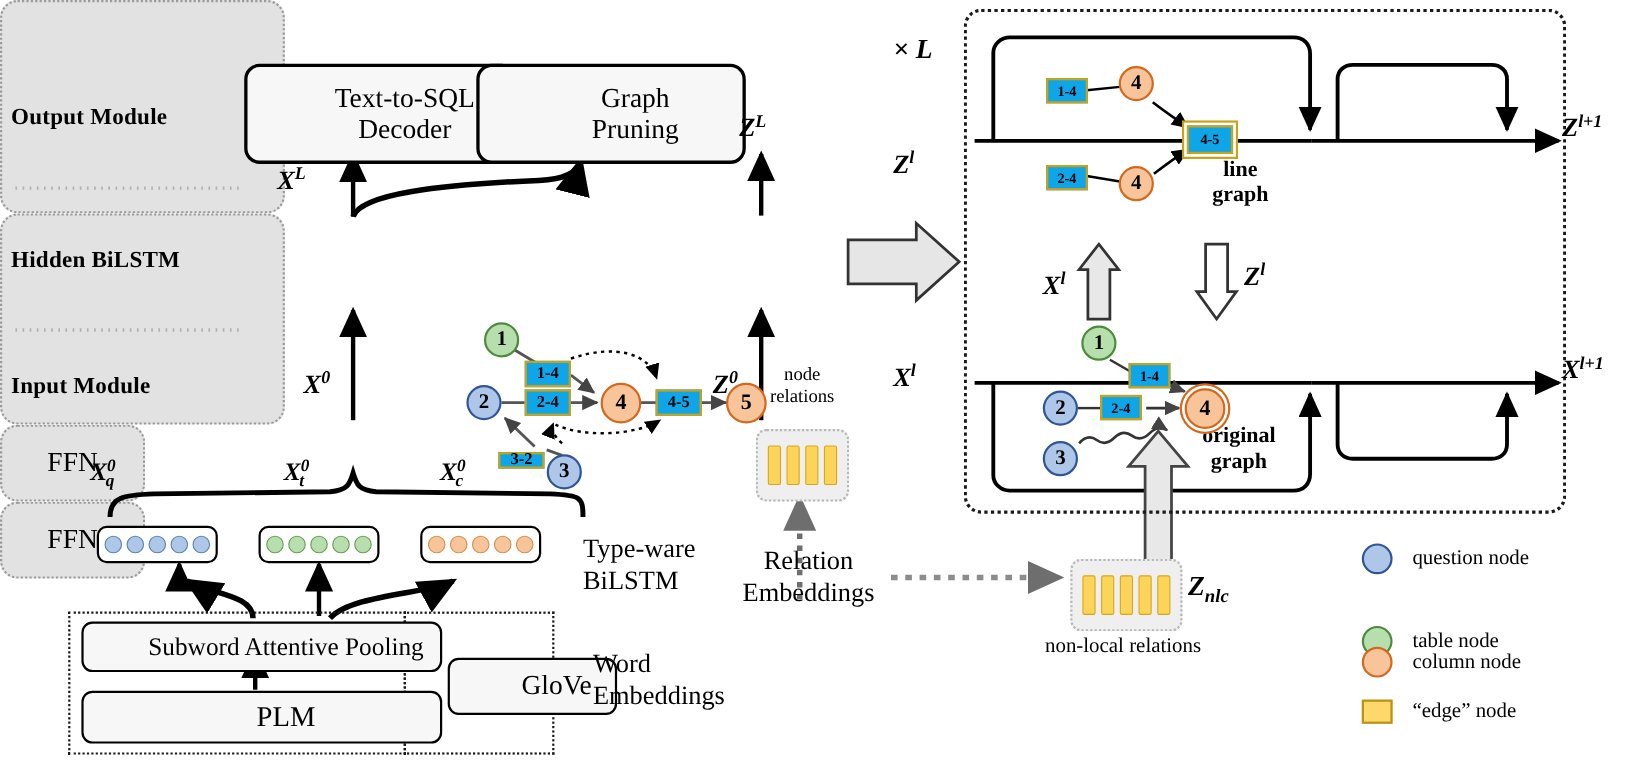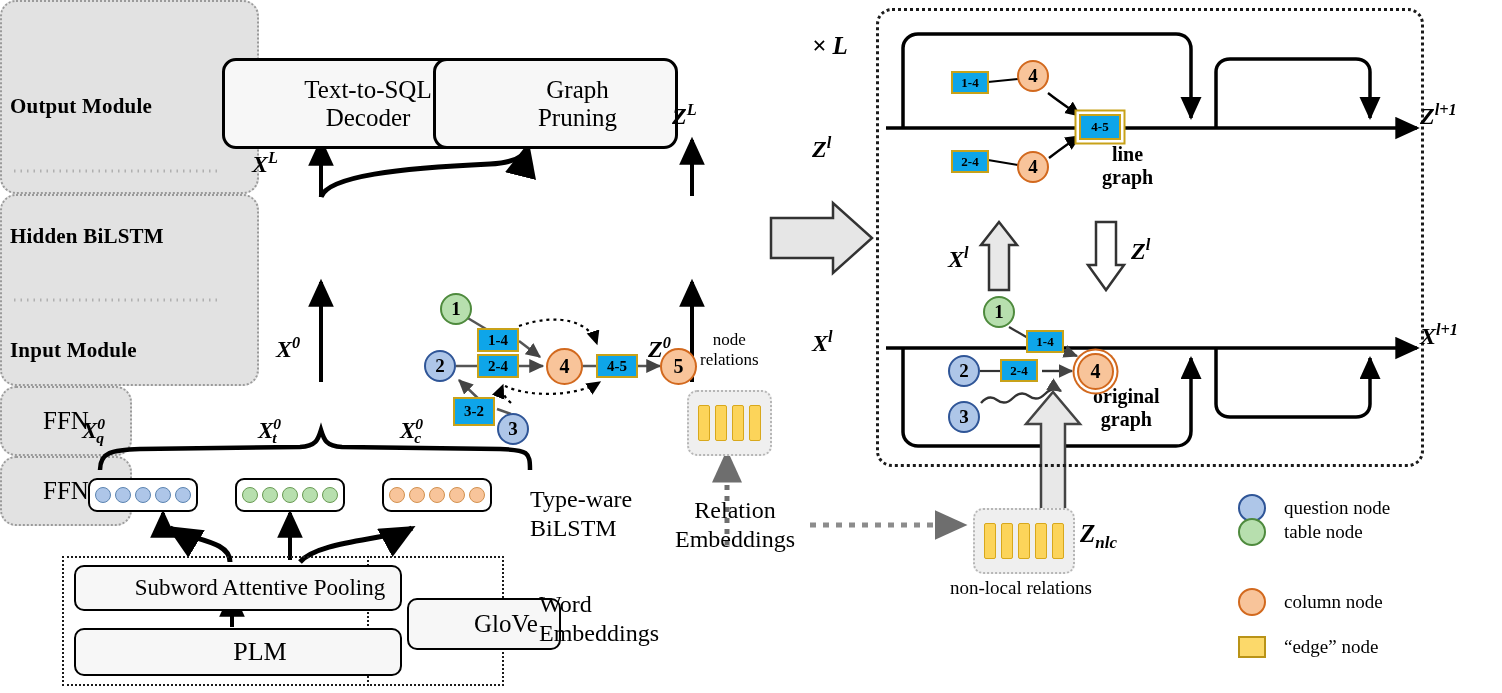--- a/index.html
+++ b/index.html
@@ -223,21 +223,21 @@
     </div>
 <div class="node n-c" style="left:546px;top:348px;width:37px;height:37px;font-size:20px;">
       <span>4</span>
     </div>
 <div class="esq" style="left:596px;top:354px;width:42px;height:24px;font-size:15px;">
       <span>4-5</span>
     </div>
 <div class="node n-c" style="left:660px;top:348px;width:37px;height:37px;font-size:20px;">
       <span>5</span>
     </div>
-<div class="esq" style="left:453px;top:397px;width:42px;height:29px;font-size:15px;">
+<div class="esq" style="left:453px;top:411px;width:42px;height:15px;font-size:15px;">
       <span>3-2</span>
     </div>
 <div class="node n-q" style="left:497px;top:413px;width:32px;height:32px;font-size:19px;">
       <span>3</span>
     </div>
 
 <div class="abs mathlbl" style="left:82px;top:415px;font-size:23px;">
   <span>X</span><sup>0</sup><sub style="margin-left:-9px;">q</sub>
 </div>
 <div class="abs mathlbl" style="left:258px;top:415px;font-size:23px;">
@@ -388,21 +388,21 @@
 </div>
 <div class="abs mathlbl" style="left:1080px;top:520px;font-size:25px;">
   <span>Z</span><sub>nlc</sub>
 </div>
 <div class="abs plain" style="left:950px;top:577px;font-size:19px;">non-local relations</div>
 
 <div class="legrow" style="left:1238px;top:494px;">
   <span class="legcirc" style="background:#aec6e8;border:2.5px solid #2f5597;"></span>
   <span class="legtxt">question node</span>
 </div>
-<div class="legrow" style="left:1238px;top:518px;">
+<div class="legrow" style="left:1238px;top:569px;">
   <span class="legcirc" style="background:#b7dfae;border:2.5px solid #4e8a3d;"></span>
   <span class="legtxt">table node</span>
 </div>
 <div class="legrow" style="left:1238px;top:588px;">
   <span class="legcirc" style="background:#f8c49a;border:2.5px solid #d2691e;"></span>
   <span class="legtxt">column node</span>
 </div>
 <div class="legrow" style="left:1238px;top:636px;">
   <span class="legsq"></span>
   <span class="legtxt">“edge” node</span>

